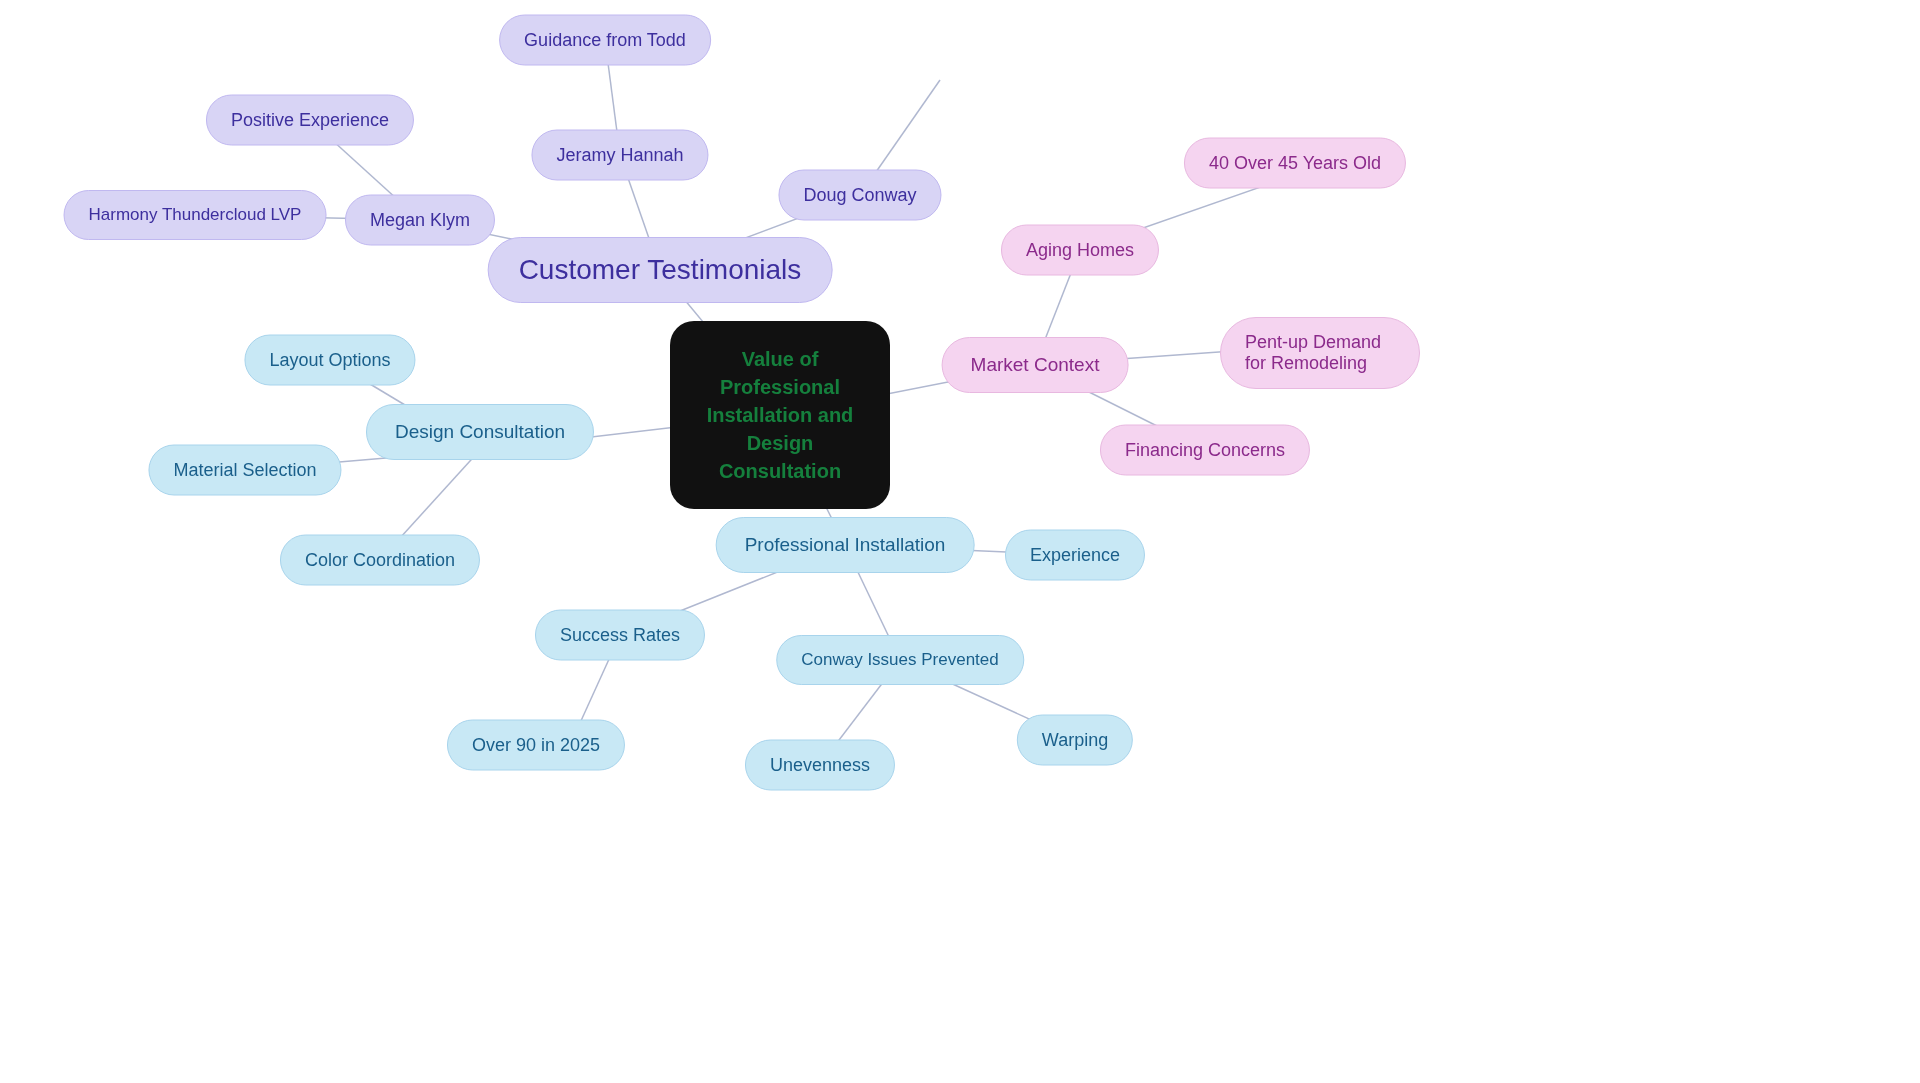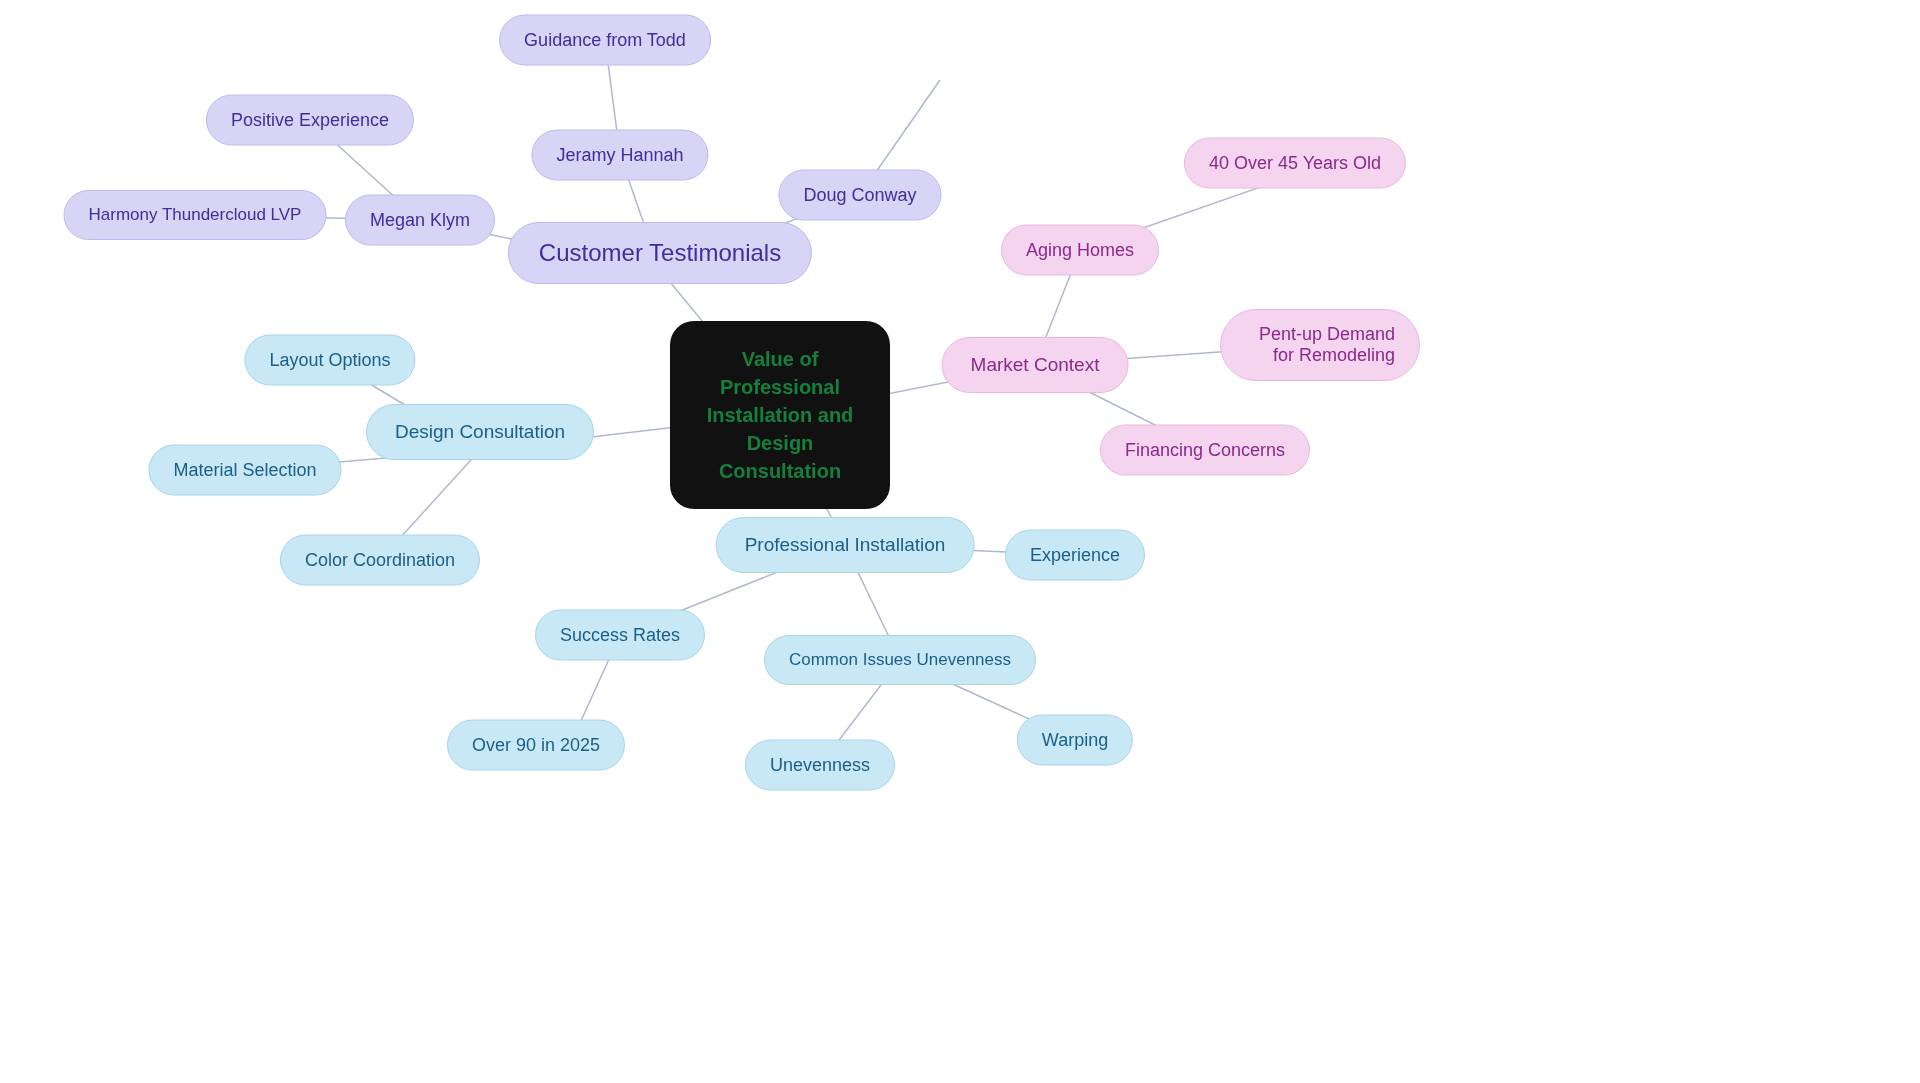--- a/index.html
+++ b/index.html
@@ -90,37 +90,37 @@
       <line x1="900" y1="660" x2="820" y2="765" stroke="#b0b8d0" stroke-width="1.5"></line>
       <line x1="900" y1="660" x2="1075" y2="740" stroke="#b0b8d0" stroke-width="1.5"></line>
       <line x1="1035" y1="365" x2="1080" y2="250" stroke="#b0b8d0" stroke-width="1.5"></line>
       <line x1="1035" y1="365" x2="1320" y2="345" stroke="#b0b8d0" stroke-width="1.5"></line>
       <line x1="1035" y1="365" x2="1205" y2="450" stroke="#b0b8d0" stroke-width="1.5"></line>
       <line x1="1080" y1="250" x2="1295" y2="175" stroke="#b0b8d0" stroke-width="1.5"></line>
     </svg>
 <div class="node center" style="left: 780px; top: 415px; width: 220px; white-space: normal; font-size: 20px;">Value of Professional
 Installation and Design
 Consultation</div>
-    <div class="node purple" style="left: 660px; top: 253px; font-size: 24px; padding: 16px 30px;">Customer Testimonials</div>
+    <div class="node purple" style="left: 660px; top: 270px; font-size: 28px; padding: 16px 30px;">Customer Testimonials</div>
     <div class="node blue" style="left: 480px; top: 432px; font-size: 19px; padding: 16px 28px;">Design Consultation</div>
     <div class="node blue" style="left: 845px; top: 545px; font-size: 19px; padding: 16px 28px;">Professional Installation</div>
     <div class="node pink" style="left: 1035px; top: 365px; font-size: 19px; padding: 16px 28px;">Market Context</div>
     <div class="node purple" style="left: 420px; top: 220px;">Megan Klym</div>
     <div class="node purple" style="left: 620px; top: 155px;">Jeramy Hannah</div>
     <div class="node purple" style="left: 860px; top: 195px;">Doug Conway</div>
     <div class="node purple" style="left: 310px; top: 120px;">Positive Experience</div>
     <div class="node purple" style="left: 195px; top: 215px; font-size: 17px;">Harmony Thundercloud LVP</div>
     <div class="node purple" style="left: 605px; top: 40px;">Guidance from Todd</div>
     <div class="node blue" style="left: 330px; top: 360px;">Layout Options</div>
     <div class="node blue" style="left: 245px; top: 470px;">Material Selection</div>
     <div class="node blue" style="left: 380px; top: 560px;">Color Coordination</div>
     <div class="node blue" style="left: 620px; top: 635px;">Success Rates</div>
-    <div class="node blue" style="left: 900px; top: 660px; font-size: 17px;">Common Issues Unevenness</div>
+    <div class="node blue" style="left: 900px; top: 660px; font-size: 17px;">Conway Issues Prevented</div>
     <div class="node blue" style="left: 1075px; top: 555px;">Experience</div>
     <div class="node blue" style="left: 536px; top: 745px;">Over 90 in 2025</div>
     <div class="node blue" style="left: 820px; top: 765px;">Unevenness</div>
     <div class="node blue" style="left: 1075px; top: 740px;">Warping</div>
     <div class="node pink" style="left: 1080px; top: 250px;">Aging Homes</div>
     <div class="node pink" style="left: 1295px; top: 163px;">40 Over 45 Years Old</div>
-    <div class="node pink" style="left: 1320px; top: 345px; white-space: normal; width: 200px; text-align: right;">Pent-up Demand for
+    <div class="node pink" style="left: 1320px; top: 353px; white-space: normal; width: 200px; text-align: left;">Pent-up Demand for
 Remodeling</div>
     <div class="node pink" style="left: 1205px; top: 450px;">Financing Concerns</div>
   </div>
 
 </body></html>

